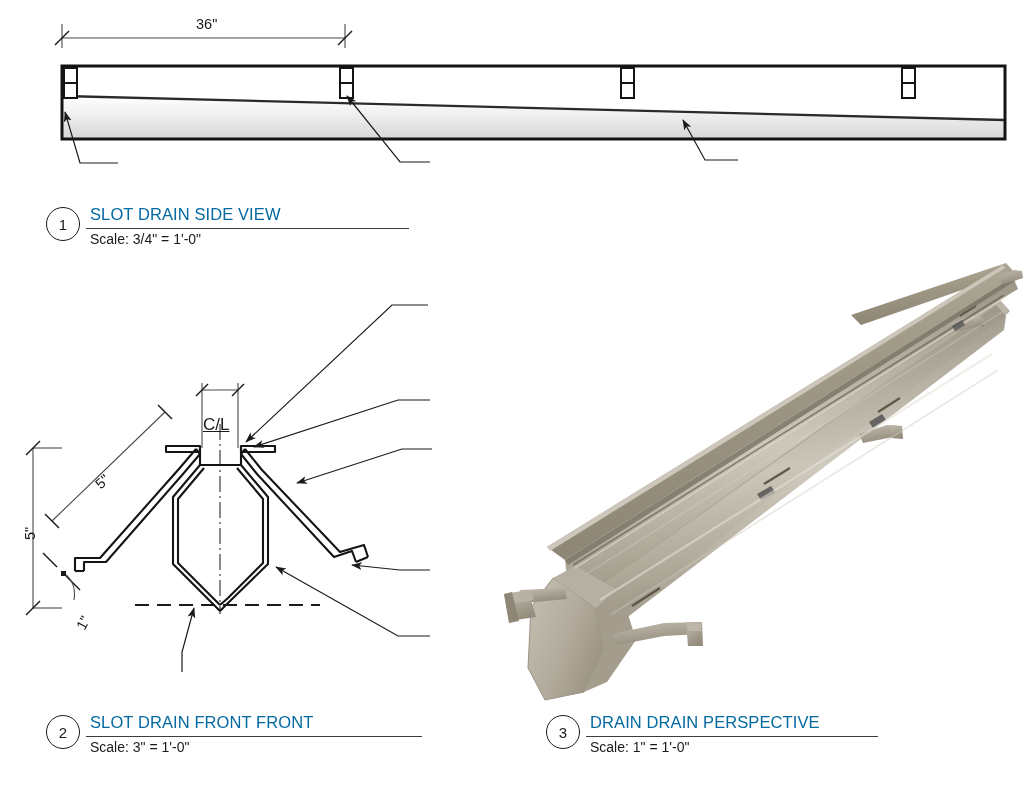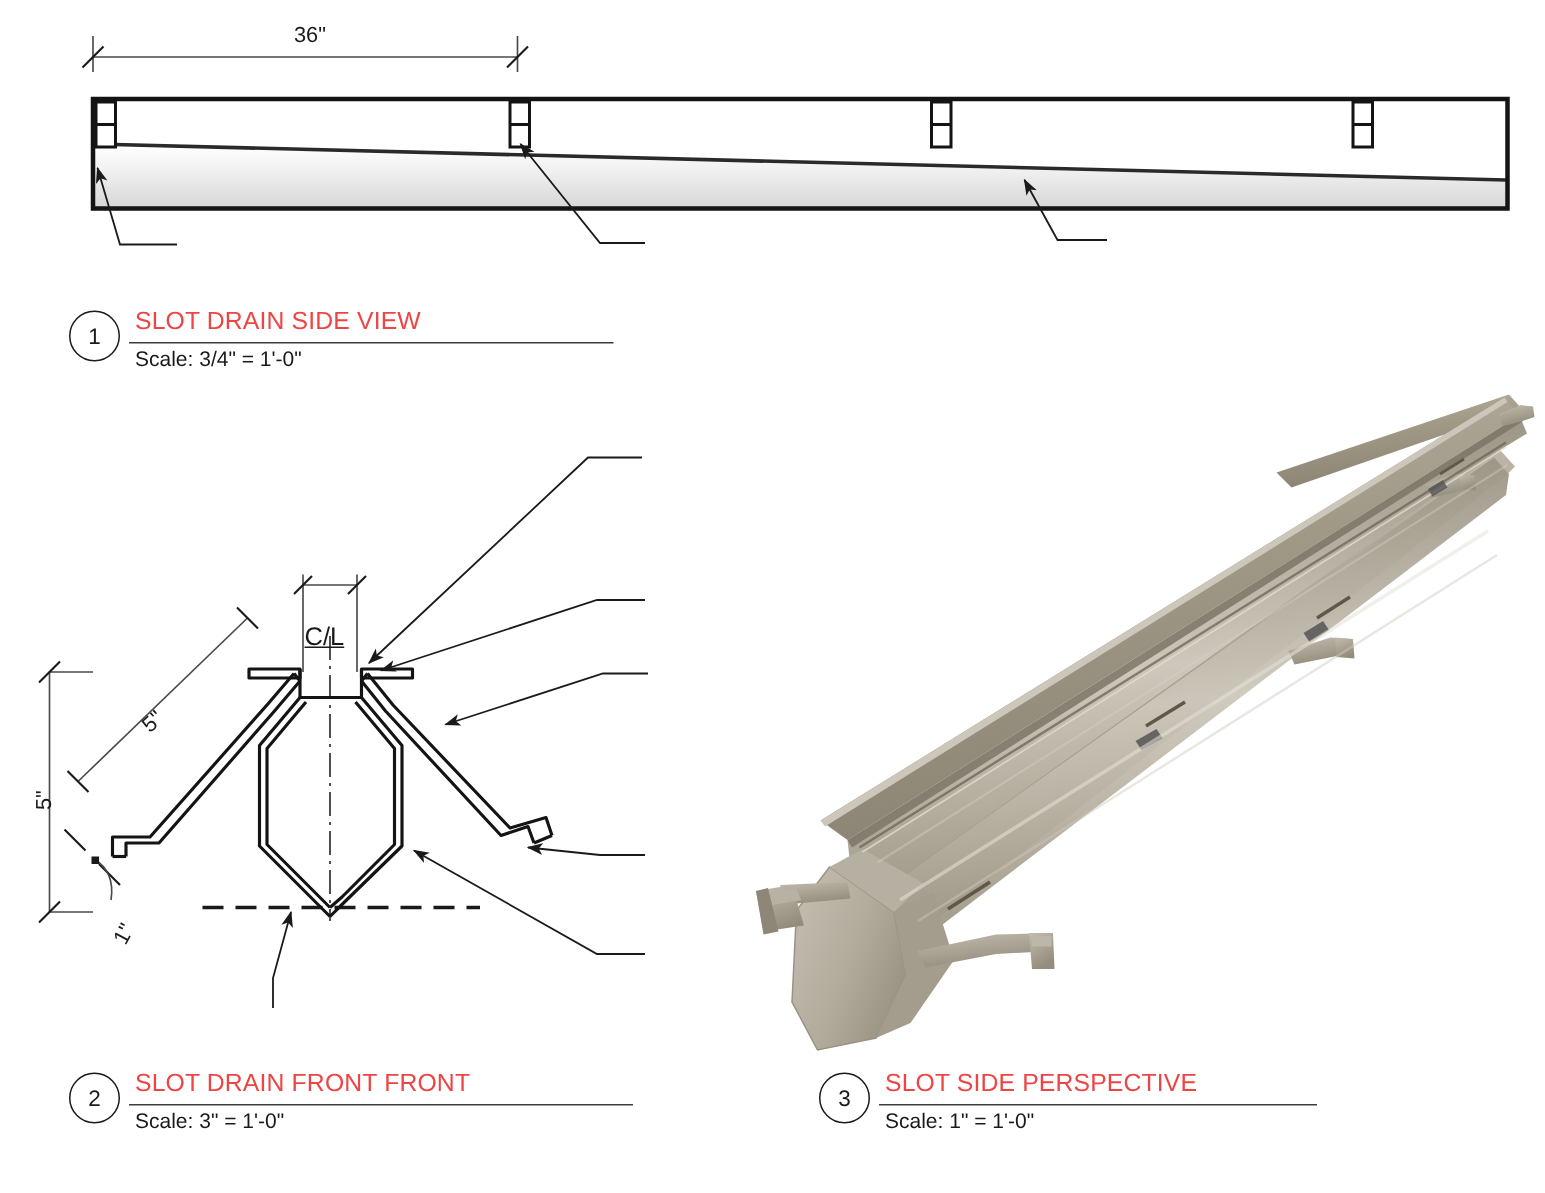--- a/index.html
+++ b/index.html
@@ -39,21 +39,21 @@
     color: #1a1a1a;
     background: #fff;
   }
   .vtag .vtitle {
     position: absolute;
     left: 44px;
     top: -2px;
     font-size: 16.5px;
     letter-spacing: 0.1px;
     white-space: nowrap;
-    color: #ef4444;
+    color: #0369a1;
   }
   .vtag .vrule {
     position: absolute;
     left: 40px;
     top: 21px;
     height: 1.4px;
     background: #3d3d3d;
   }
   .vtag .vscale {
     position: absolute;
@@ -306,16 +306,16 @@
 
 <div class="vtag" style="left:46px; top:715px;">
   <div class="bubble">2</div>
   <div class="vtitle">SLOT DRAIN FRONT FRONT</div>
   <div class="vrule" style="width:336px;"></div>
   <div class="vscale">Scale: 3" = 1'-0"</div>
 </div>
 
 <div class="vtag" style="left:546px; top:715px;">
   <div class="bubble">3</div>
-  <div class="vtitle">SLOT SIDE PERSPECTIVE</div>
+  <div class="vtitle">DRAIN DRAIN PERSPECTIVE</div>
   <div class="vrule" style="width:292px;"></div>
   <div class="vscale">Scale: 1" = 1'-0"</div>
 </div>
 
 </body></html>

